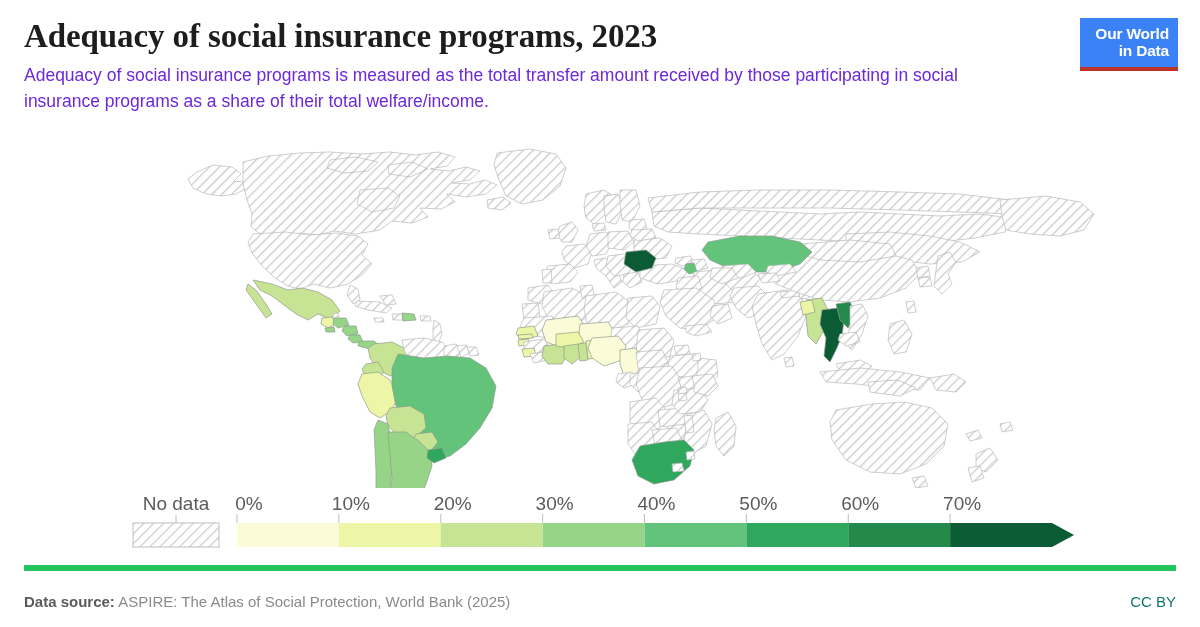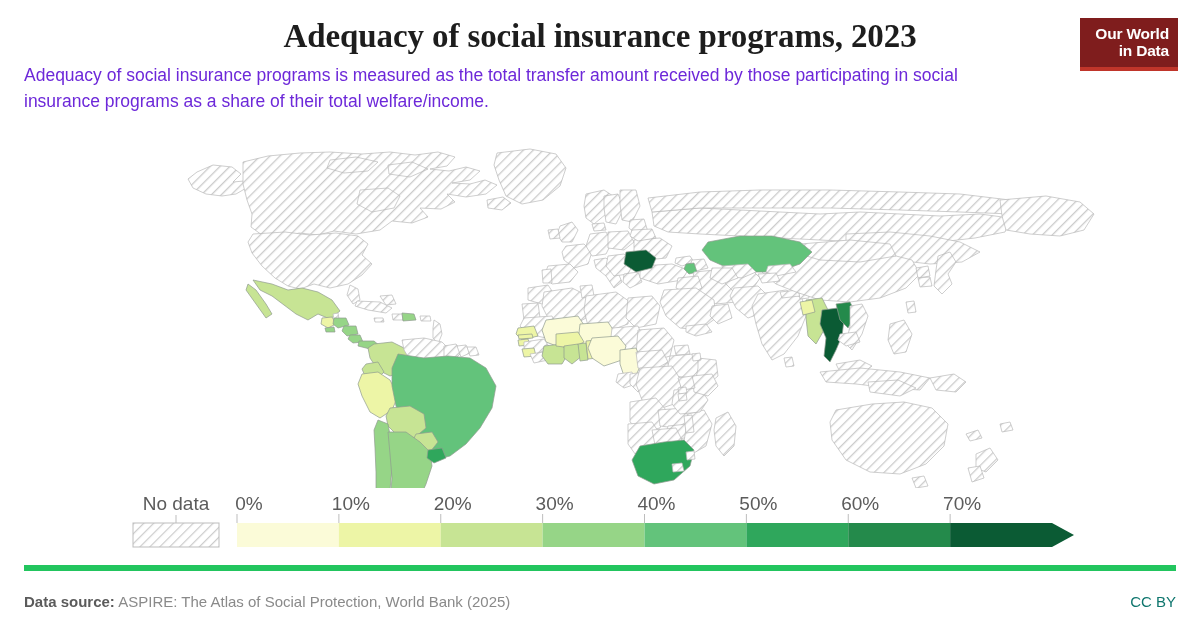--- a/index.html
+++ b/index.html
@@ -18,38 +18,37 @@
   .header{position:absolute;left:24px;top:16px;right:24px;}
   .title{
     font-family:"Liberation Serif", serif;
     font-weight:700;
     font-size:33px;
     line-height:40px;
     letter-spacing:-0.1px;
     color:#1d1d1d;
     margin:0;
     white-space:nowrap;
-    text-align:center;
   }
   .subtitle{
     font-family:"Liberation Sans", sans-serif;
     font-size:17.5px;
     line-height:26px;
     color:#6d28d9;
     margin:6px 0 0 0;
     max-width:975px;
   }
 
   
   .logo{
     position:absolute;right:22px;top:18px;
     width:98px;
   }
   .logo-box{
-    background:#7f1d1d;
+    background:#3b82f6;
     color:#fff;
     padding:7px 9px 8px 9px;
     text-align:right;
     font-family:"Liberation Sans", sans-serif;
     font-weight:700;
     font-size:15.5px;
     line-height:17px;
     letter-spacing:-0.2px;
   }
   .logo-rule{height:4px;background:#c0352a;}

